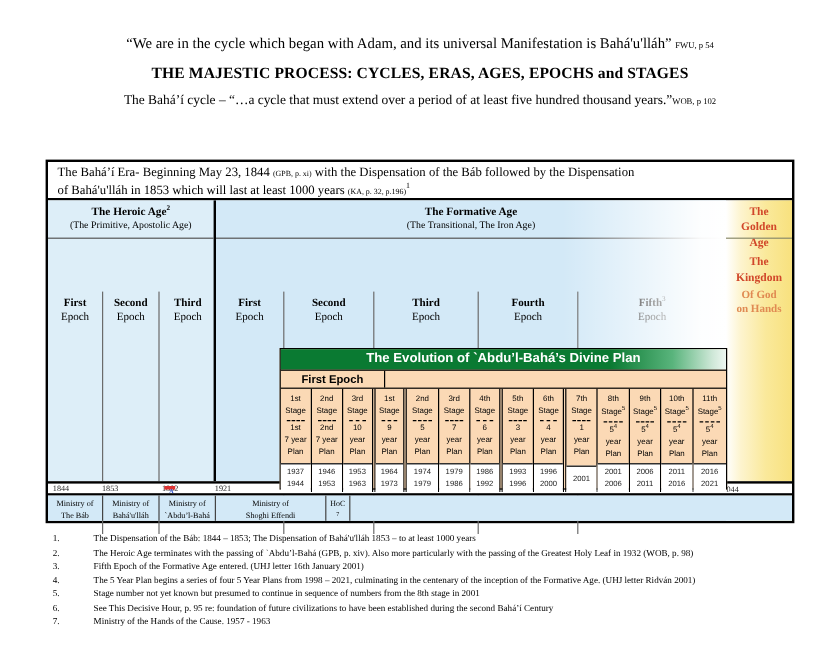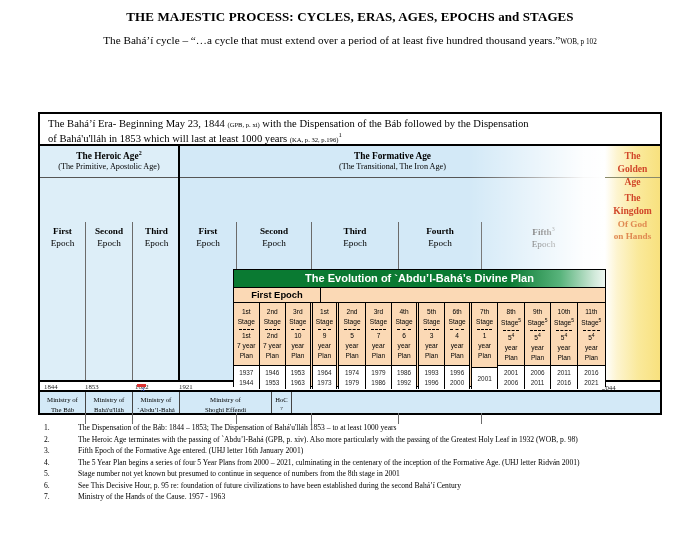--- a/index.html
+++ b/index.html
@@ -83,20 +83,24 @@
   .note{display:flex;}
   .note .n{width:34px;flex:none;padding-left:4px;}
   .note .t{flex:1;}
 </style>
 </head>
 <body>
 
 <div class="page">
 
   <div class="hdr">
+    <div class="quote1">
+      <span>“We are in the cycle which began with Adam, and its universal Manifestation is Bahá'u'lláh”</span>
+      <span class="ref">FWU, p 54</span>
+    </div>
     <div class="title">THE MAJESTIC PROCESS: CYCLES, ERAS, AGES, EPOCHS and STAGES</div>
     <div class="quote2">
       <span>The Bahá’í cycle – “…a cycle that must extend over a period of at least five hundred thousand years.”</span><span class="ref">WOB, p 102</span>
     </div>
   </div>
 
   <div class="chart">
 
     <div class="era-row">
       <span>The Bahá’í Era- Beginning May 23, 1844 </span><span class="ref">(GPB, p. xi)</span><span> with the Dispensation of the Báb followed by the Dispensation</span><br>
@@ -318,21 +322,21 @@
     <div class="note">
         <div class="n">2.</div>
         <div class="t">The Heroic Age terminates with the passing of `Abdu’l-Bahá (GPB, p. xiv). Also more particularly with the passing of the Greatest Holy Leaf in 1932 (WOB, p. 98)</div>
       </div>
     <div class="note">
         <div class="n">3.</div>
         <div class="t">Fifth Epoch of the Formative Age entered. (UHJ letter 16th January 2001)</div>
       </div>
     <div class="note">
         <div class="n">4.</div>
-        <div class="t">The 5 Year Plan begins a series of four 5 Year Plans from 2000 – 2021, culminating in the centenary of the inception of the Formative Age. (UHJ letter Ridván 2001)</div>
+        <div class="t">The 5 Year Plan begins a series of four 5 Year Plans from 1998 – 2021, culminating in the centenary of the inception of the Formative Age. (UHJ letter Ridván 2001)</div>
       </div>
     <div class="note">
         <div class="n">5.</div>
         <div class="t">Stage number not yet known but presumed to continue in sequence of numbers from the 8th stage in 2001</div>
       </div>
     <div class="note">
         <div class="n">6.</div>
         <div class="t">See This Decisive Hour, p. 95 re:  foundation of future civilizations to have been established during the second Bahá’í  Century</div>
       </div>
     <div class="note">

